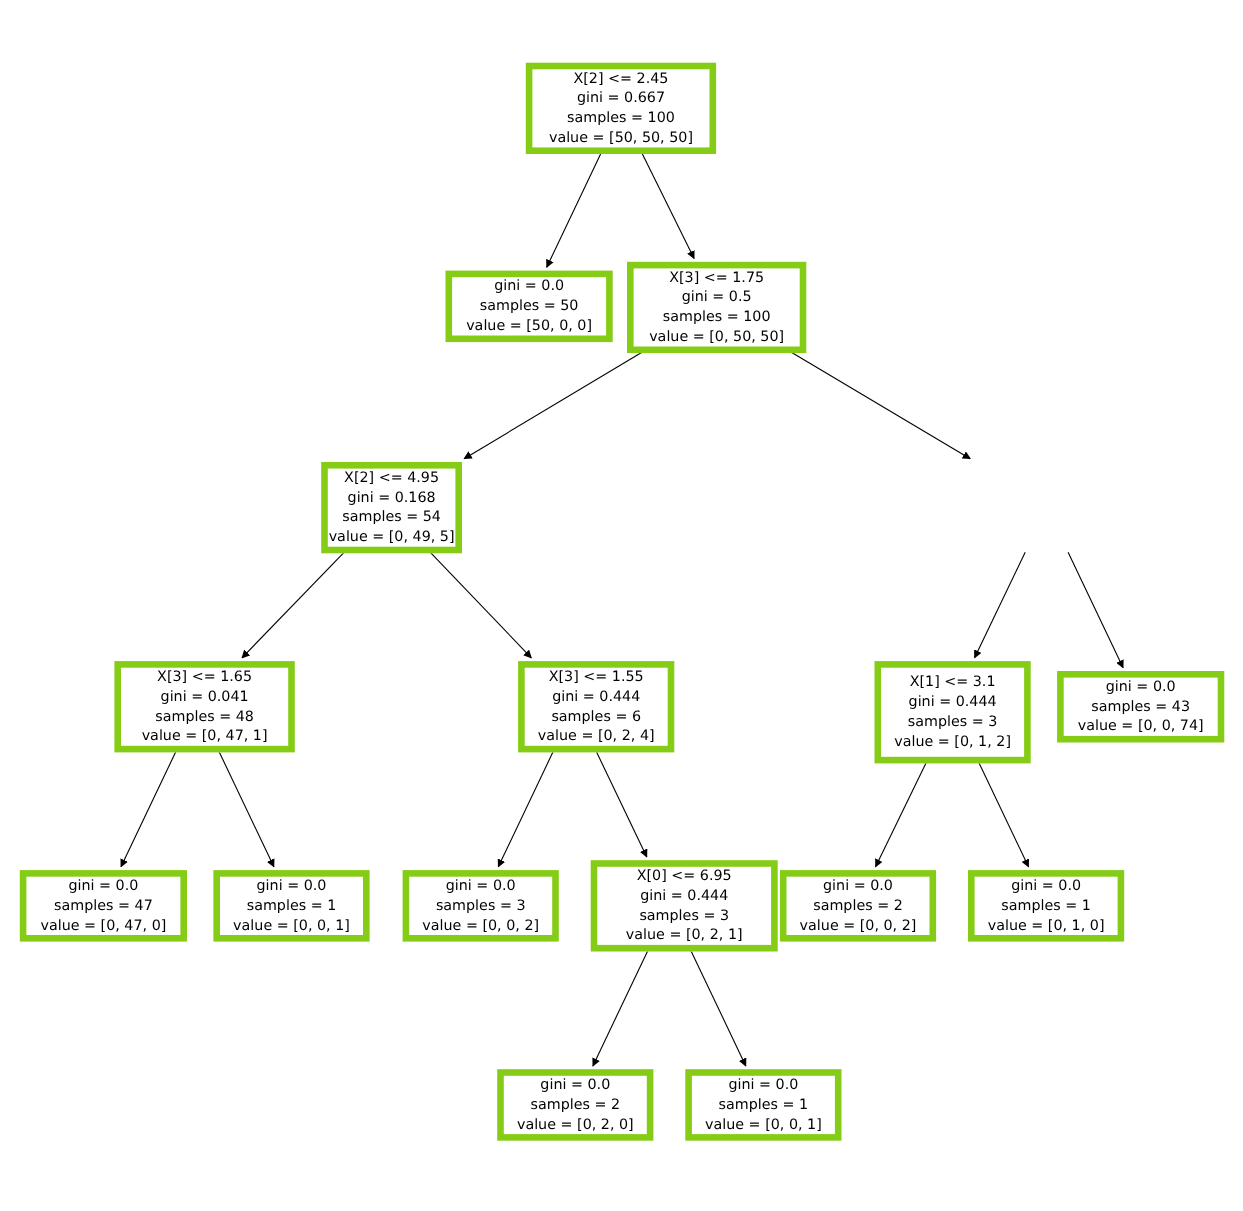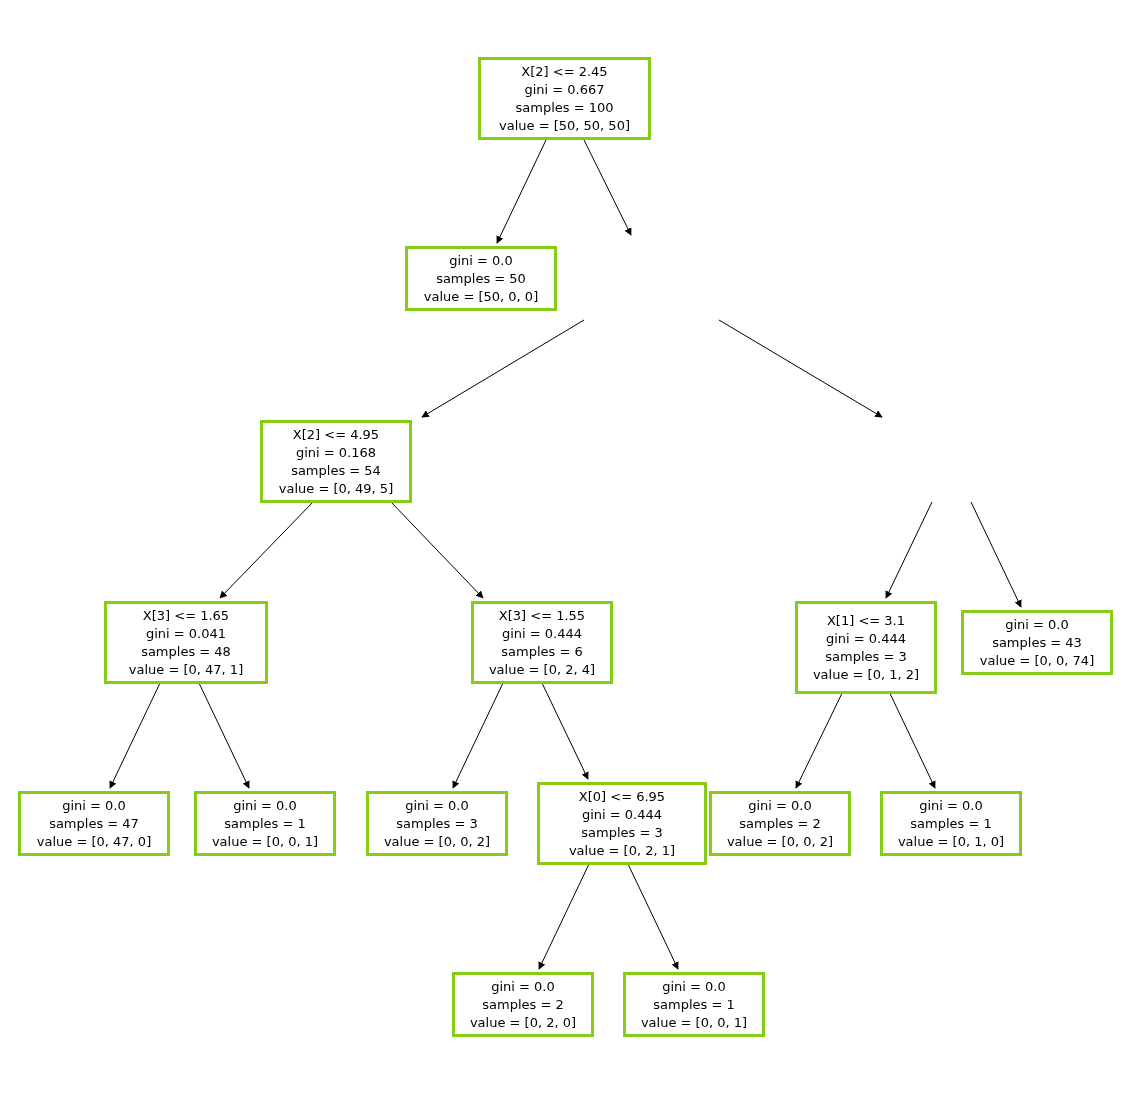--- a/index.html
+++ b/index.html
@@ -19,21 +19,21 @@
   .edges {
     position: absolute;
     left: 0;
     top: 0;
     width: 1130px;
     height: 1101px;
   }
   .node {
     position: absolute;
     box-sizing: border-box;
-    border: 3px solid #84cc16;
+    border: 6px solid #84cc16;
     background: #ffffff;
     display: flex;
     flex-direction: column;
     justify-content: center;
     align-items: center;
     text-align: center;
   }
   .line {
     font-size: 13px;
     line-height: 18px;
@@ -78,22 +78,28 @@
     <div class="line">samples = 100</div>
     <div class="line">value = [50, 50, 50]</div>
   </div>
 
   <div class="node" style="left:405px; top:246px; width:152px; height:65px;">
     <div class="line">gini = 0.0</div>
     <div class="line">samples = 50</div>
     <div class="line">value = [50, 0, 0]</div>
   </div>
 
+  <div class="node" style="left:570px; top:238px; width:163px; height:83px;">
+    <div class="line">X[3] &lt;= 1.75</div>
+    <div class="line">gini = 0.5</div>
+    <div class="line">samples = 100</div>
+    <div class="line">value = [0, 50, 50]</div>
+  </div>
 
-  <div class="node" style="left:260px; top:420px; width:152px; height:83px;">
+  <div class="node" style="left:292px; top:420px; width:128px; height:83px;">
     <div class="line">X[2] &lt;= 4.95</div>
     <div class="line">gini = 0.168</div>
     <div class="line">samples = 54</div>
     <div class="line">value = [0, 49, 5]</div>
   </div>
 
 
   <div class="node" style="left:104px; top:601px; width:164px; height:83px;">
     <div class="line">X[3] &lt;= 1.65</div>
     <div class="line">gini = 0.041</div>

